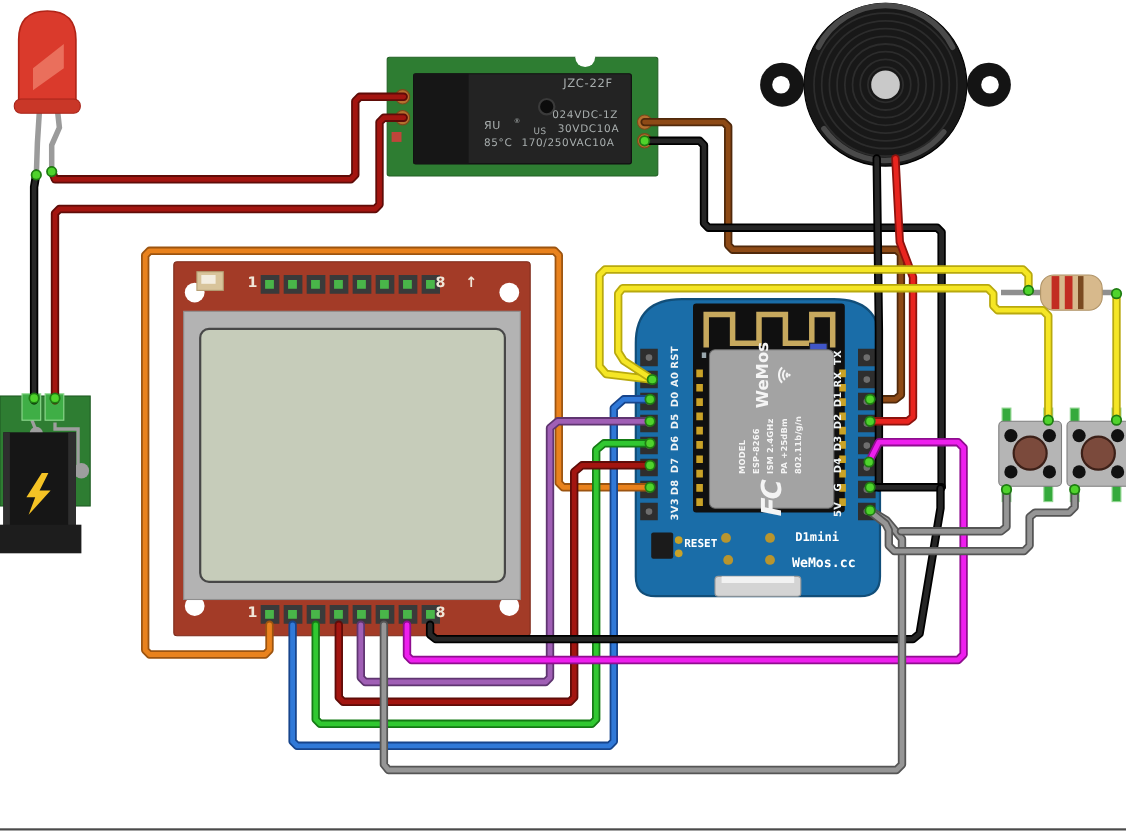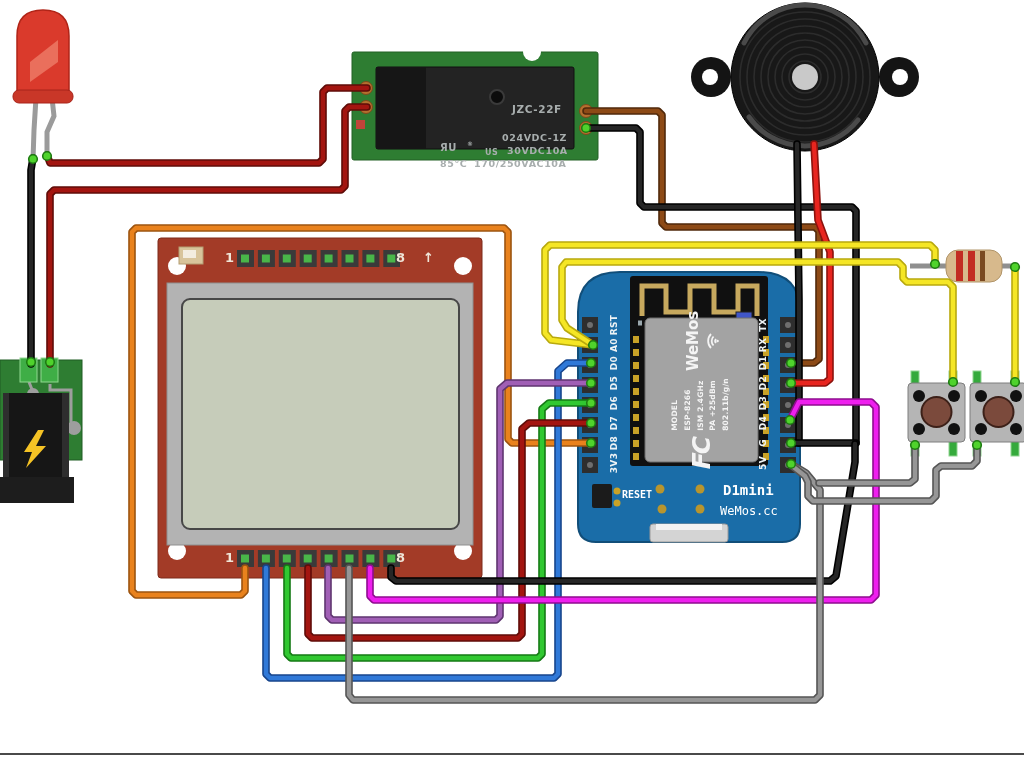--- a/index.html
+++ b/index.html
@@ -2,25 +2,25 @@
 <html><head>
 <meta charset="utf-8">
 <style>
   html,body{margin:0;padding:0;background:#fff;}
   #canvas{position:relative;width:1024px;height:759px;background:#ffffff;overflow:hidden;
           font-family:"DejaVu Sans", sans-serif;}
   #base-layer, #wire-layer{position:absolute;left:0;top:0;pointer-events:none;}
   #wire-layer{z-index:3;}
   #text-layer{position:absolute;left:0;top:0;width:1024px;height:759px;z-index:2;}
   .t{position:absolute;white-space:pre;}
-  .relay-txt{color:#a8aeae;letter-spacing:.6px;font-weight:bold;margin-top:33px;}
+  .relay-txt{color:#a8aeae;letter-spacing:.6px;font-weight:normal;}
   .lcd-num{color:#f0e6d8;font-size:13px;font-weight:bold;}
   .pinlabel{position:absolute;color:#eef3f5;font-size:9px;font-weight:bold;
             transform:translate(-50%,-50%) rotate(-90deg);letter-spacing:.3px;}
-  .mono{font-family:"DejaVu Sans Mono", monospace;}
+  .mono{font-family:"DejaVu Sans Mono", monospace;font-weight:bold;}
   .shield-rot{position:absolute;left:631px;top:336px;width:140px;height:108px;
               transform:rotate(-90deg);display:flex;align-items:center;justify-content:center;
               gap:7px;color:#f4f4f4;}
   .fcc{font-size:25px;font-weight:bold;font-style:italic;letter-spacing:-2px;}
   .speclines{font-size:7.5px;font-weight:bold;line-height:1.7;letter-spacing:.2px;}
   .wlogo{display:flex;flex-direction:column;align-items:center;gap:2px;
          font-size:15px;font-weight:bold;}
   .brand{color:#fff;text-align:right;}
   .watermark{color:#909090;font-size:28px;font-weight:bold;letter-spacing:.5px;}
   .bottom-line{position:absolute;left:0;top:753px;width:1024px;height:2px;background:#4a4a4a;}
@@ -210,21 +210,21 @@
         <svg width="18" height="15" viewBox="0 0 18 15">
           <path d="M2,7 A10,10 0 0 1 16,7" fill="none" stroke="#f4f4f4" stroke-width="1.8"></path>
           <path d="M4.5,9.5 A6.5,6.5 0 0 1 13.5,9.5" fill="none" stroke="#f4f4f4" stroke-width="1.8"></path>
           <path d="M7,12 A3,3 0 0 1 11,12" fill="none" stroke="#f4f4f4" stroke-width="1.8"></path>
           <circle cx="9" cy="13.6" r="1.2" fill="#f4f4f4"></circle>
         </svg>
       </div>
     </div>
 
     <span class="t mono brand" style="left:622px;top:489px;font-size:10px;font-weight:bold;">RESET</span>
-    <span class="t mono brand" style="left:723px;top:482px;font-size:14px;font-weight:bold;">D1mini</span>
+    <span class="t mono brand" style="left:723px;top:482px;font-size:11px;font-weight:bold;">D1mini</span>
     <span class="t mono brand" style="left:720px;top:504px;font-size:12px;">WeMos.cc</span>
 
     <div class="bottom-line"></div>
   </div>
 
   <svg id="wire-layer" width="1024" height="759" viewBox="0 0 1024 759">
       <g>
         <polyline points="33,158 31,170 31,364" fill="none" stroke="#000000" stroke-width="7.6" stroke-linejoin="round" stroke-linecap="round"></polyline>
         <polyline points="33,158 31,170 31,364" fill="none" stroke="#262626" stroke-width="4.4" stroke-linejoin="round" stroke-linecap="round"></polyline>
       </g>

